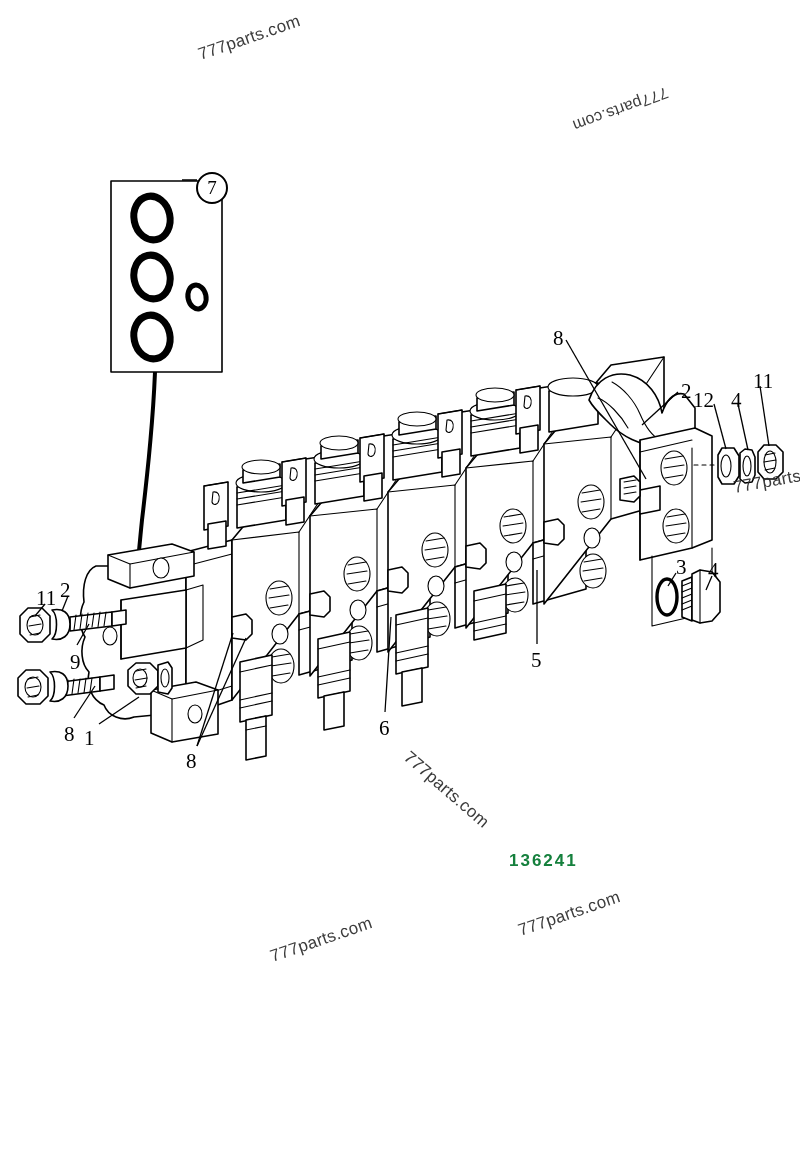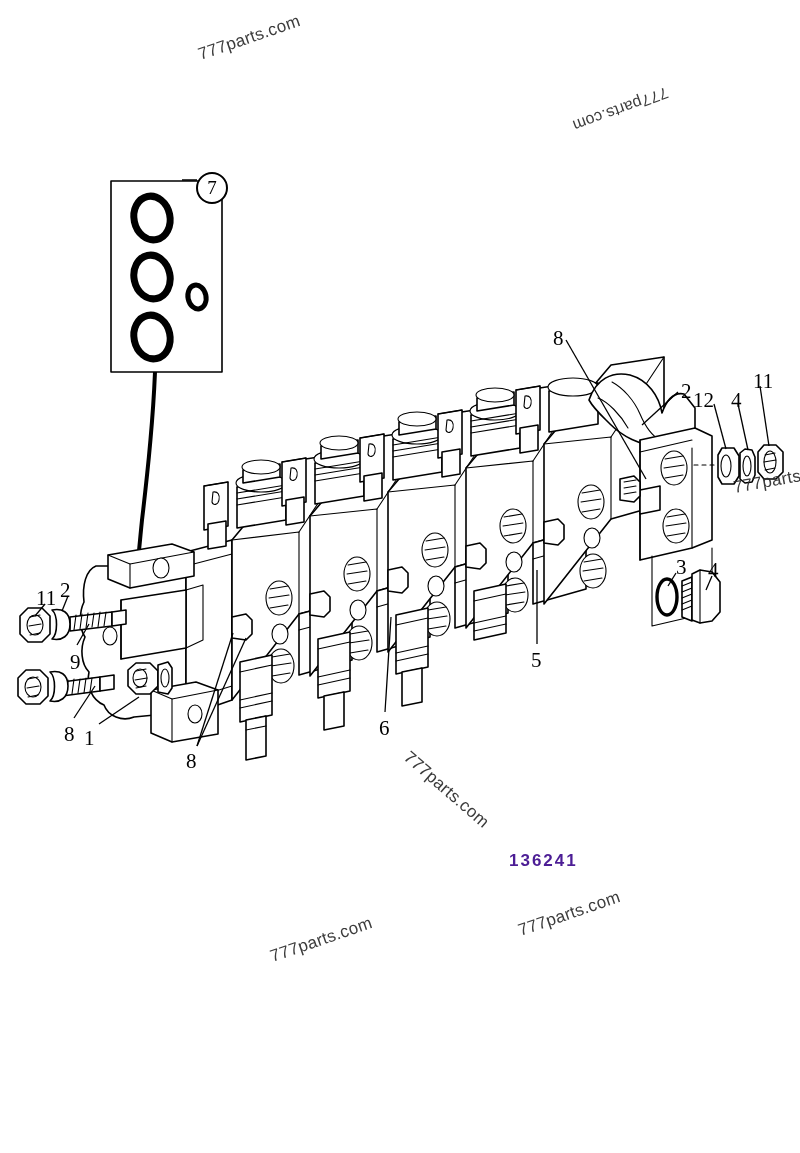--- a/index.html
+++ b/index.html
@@ -6,21 +6,21 @@
   body{width:800px;height:1153px;position:relative;overflow:hidden;
        font-family:"Liberation Serif",serif;color:#000;}
   #stage{position:absolute;left:0;top:0;width:800px;height:1153px;}
   svg.layer{position:absolute;left:0;top:0;width:800px;height:1153px;}
   .wm{position:absolute;white-space:nowrap;color:#2b2b2b;
       font-family:"Liberation Sans",sans-serif;font-size:17px;
       letter-spacing:.3px;opacity:.92;}
   .callout{position:absolute;font-family:"Liberation Serif",serif;
            font-size:21px;font-weight:400;color:#000;line-height:1;}
   .partnum{position:absolute;font-family:"Liberation Sans",sans-serif;
-           font-size:17px;font-weight:bold;letter-spacing:2px;color:#4c1d95;}
+           font-size:17px;font-weight:bold;letter-spacing:2px;color:#15803d;}
   .circnum{position:absolute;width:28px;height:28px;border:2px solid #000;
            border-radius:50%;background:#fff;display:flex;align-items:center;
            justify-content:center;font-family:"Liberation Serif",serif;
            font-size:19px;}
 </style>
 </head>
 <body>
 
 <div id="stage">
 

